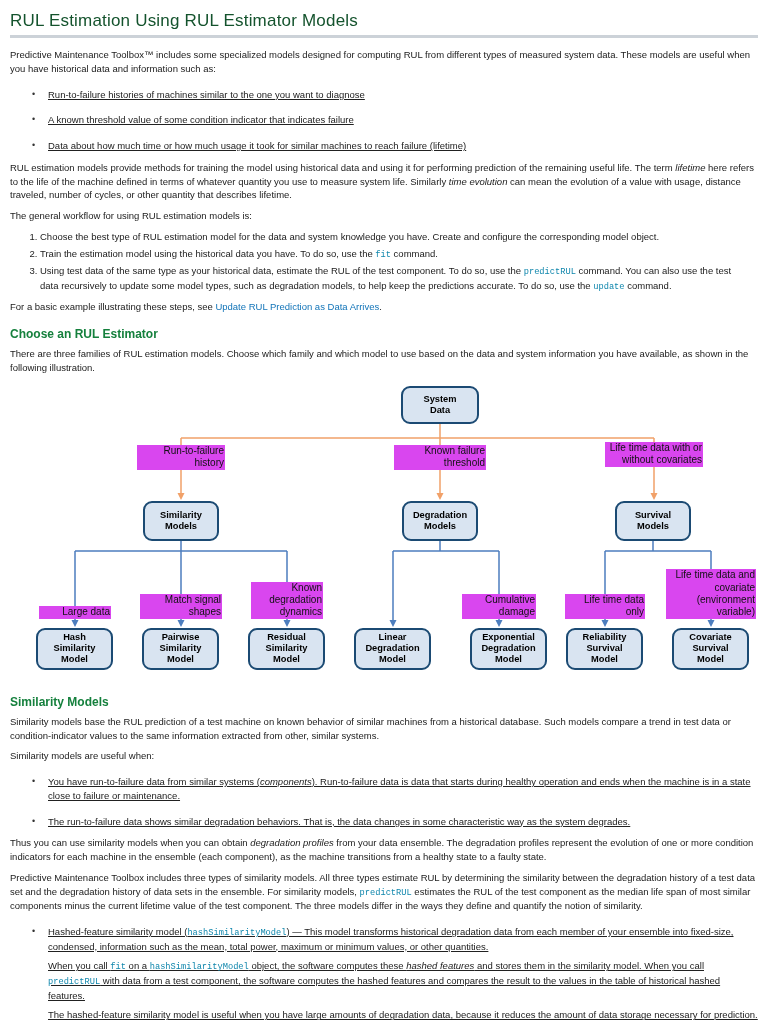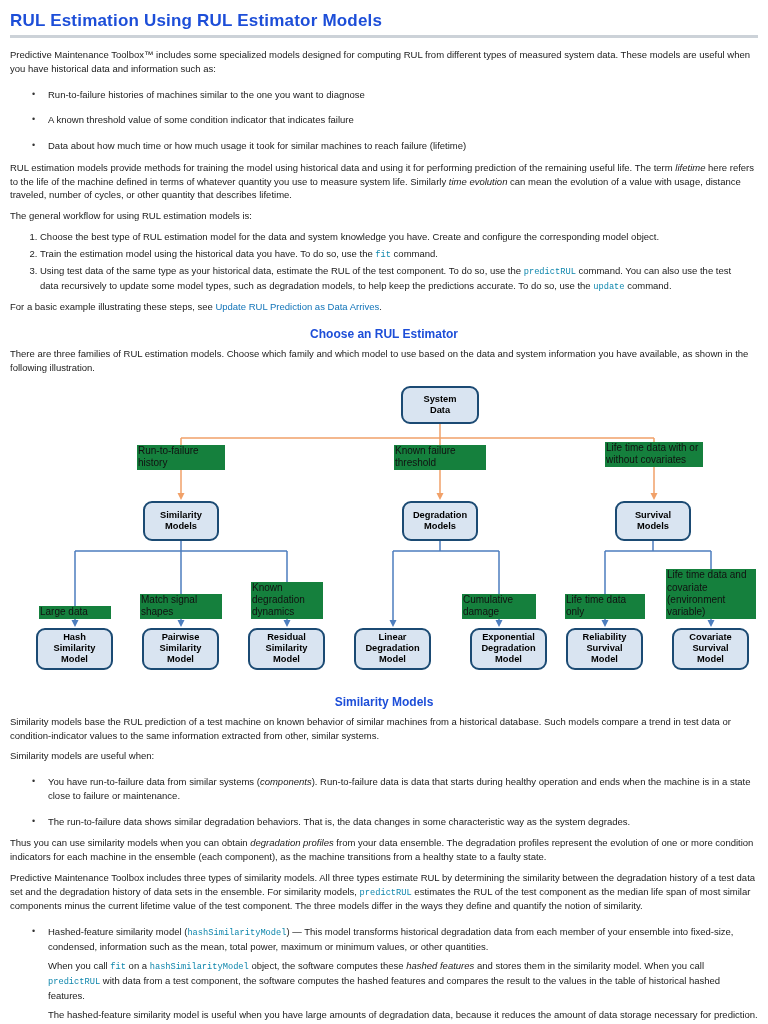--- a/index.html
+++ b/index.html
@@ -1,39 +1,39 @@
 <!DOCTYPE html>
 <html><head>
 <meta charset="utf-8">
 <style>
   html,body{margin:0;padding:0;background:#fff;}
   body{width:768px;font-family:"Liberation Sans",sans-serif;font-size:9.5px;color:#212121;-webkit-font-smoothing:antialiased;}
   .content{padding:9px 10px 24px 10px;}
-  h1{font-size:17px;font-weight:700;color:#1d4ed8;margin:2px 0 4px 0;letter-spacing:.2px;}
+  h1{font-size:17px;font-weight:400;color:#14532d;margin:2px 0 4px 0;letter-spacing:.2px;}
   .title-rule{border:none;border-top:3px solid #ccd2d8;margin:0 0 10px 0;}
   p{margin:0 0 7px 0;line-height:1.45;}
-  h2{font-size:12px;font-weight:700;color:#1d4ed8;margin:13px 0 6px 0;text-align:center;}
+  h2{font-size:12px;font-weight:700;color:#15803d;margin:13px 0 6px 0;}
   a{color:#1274b8;text-decoration:none;}
   code{font-family:"Liberation Mono",monospace;font-size:8.7px;color:#0f86ac;}
   em{font-style:italic;text-align:right;}
   ul.plain{list-style:none;margin:0 0 8px 0;padding:0 0 0 20px;}
-  ul.plain>li{position:relative;padding-left:18px;margin:12px 0 4px 0;line-height:1.45;}
+  ul.plain>li{position:relative;padding-left:18px;margin:12px 0 4px 0;line-height:1.45;text-decoration:underline;}
   ul.plain>li::before{content:"\2022";position:absolute;left:2px;top:0;font-size:9px;color:#333;}
   ol.steps{margin:0 0 7px 0;padding:0 0 0 30px;}
   ol.steps>li{margin:0 16px 3px 0;line-height:1.45;}
   ul.models>li{margin-bottom:6px;}
   ul.models .para{margin:0 0 6px 0;line-height:1.45;}
   
   .diagram{position:relative;width:768px;height:300px;margin:2px 0 4px 0;}
   .diagram svg{position:absolute;left:0;top:0;}
   .dbox{position:absolute;box-sizing:border-box;background:#d9e4f1;border:2px solid #1b4a73;border-radius:9px;
         display:flex;align-items:center;justify-content:center;text-align:center;
         font-weight:700;font-size:9.3px;line-height:1.2;color:#000;padding:10px;}
-  .dlabel{position:absolute;transform:translateX(-50%);text-align:left;font-size:10px;line-height:1.24;
-          background:#15803d;color:#111;padding:0 1px;}
+  .dlabel{position:absolute;transform:translateX(-50%);text-align:right;font-size:10px;line-height:1.24;
+          background:#d946ef;color:#111;padding:0 1px;}
   .root{left:391px;top:4px;width:78px;height:38px;}
   .fam0{left:133px;top:119px;width:76px;height:40px;}
   .fam1{left:392px;top:119px;width:76px;height:40px;}
   .fam2{left:605px;top:119px;width:76px;height:40px;}
   .bl0{left:171px;top:63px;width:86px;}
   .bl1{left:430px;top:63px;width:90px;}
   .bl2{left:644px;top:60px;width:96px;}
   .leaf{top:246px;height:42px;width:77px;}
   .lf0{left:26px;}.lf1{left:132px;}.lf2{left:238px;}.lf3{left:344px;}.lf4{left:450px;margin-left:10px;}.lf5{left:556px;}.lf6{left:662px;}
   .ll{bottom:63px;}

